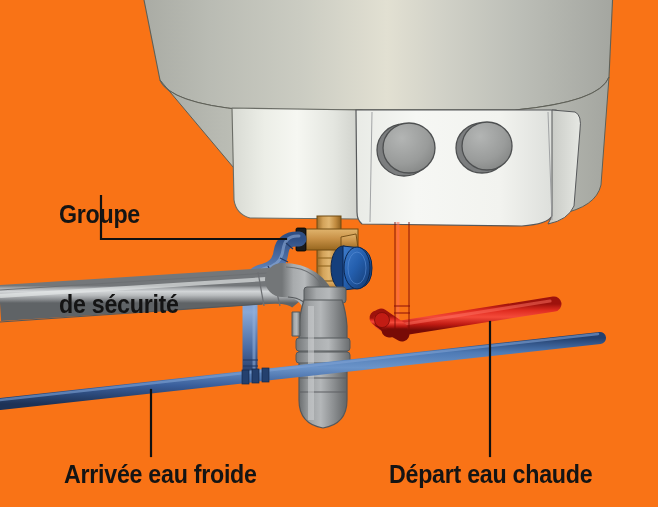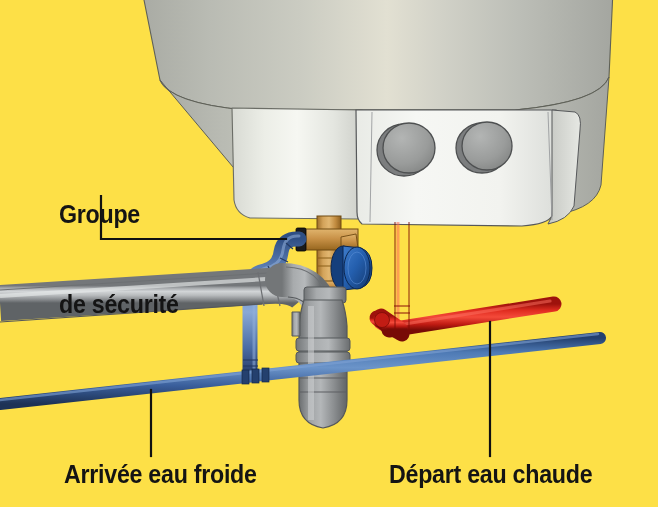--- a/index.html
+++ b/index.html
@@ -7,21 +7,21 @@
     padding: 0;
     background: #ffffff;
   }
   body {
     font-family: "Liberation Sans", sans-serif;
   }
   #diagram-root {
     position: relative;
     width: 658px;
     height: 507px;
-    background: #fde047;
+    background: #f97316;
     overflow: hidden;
   }
   #diagram-svg {
     position: absolute;
     left: 0;
     top: 0;
     width: 658px;
     height: 507px;
     display: block;
   }

